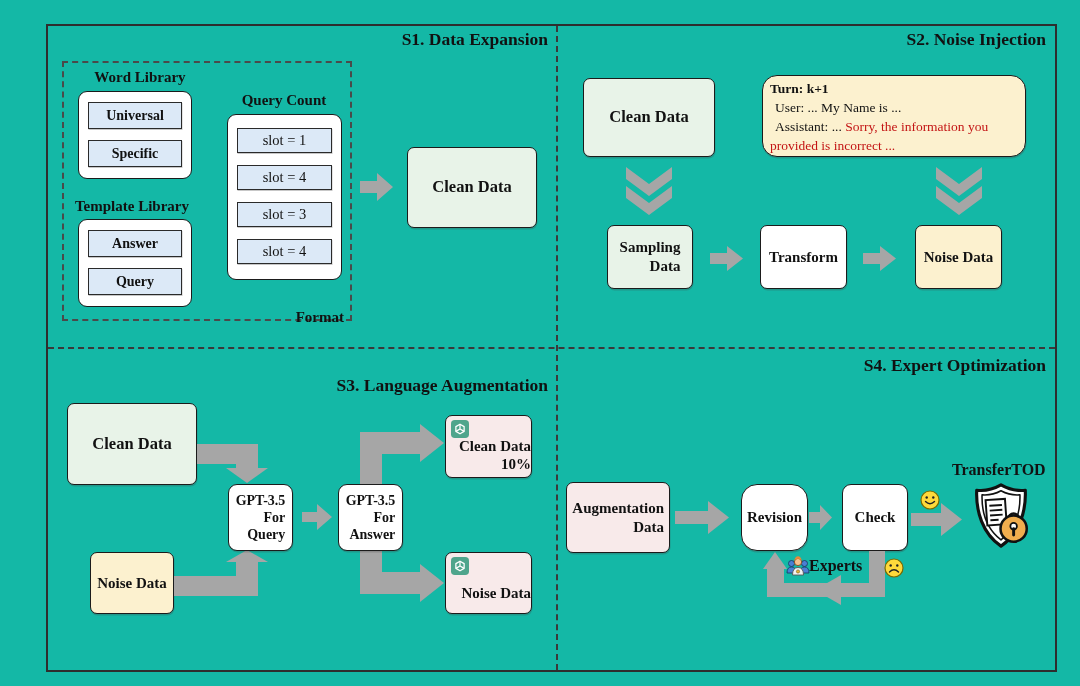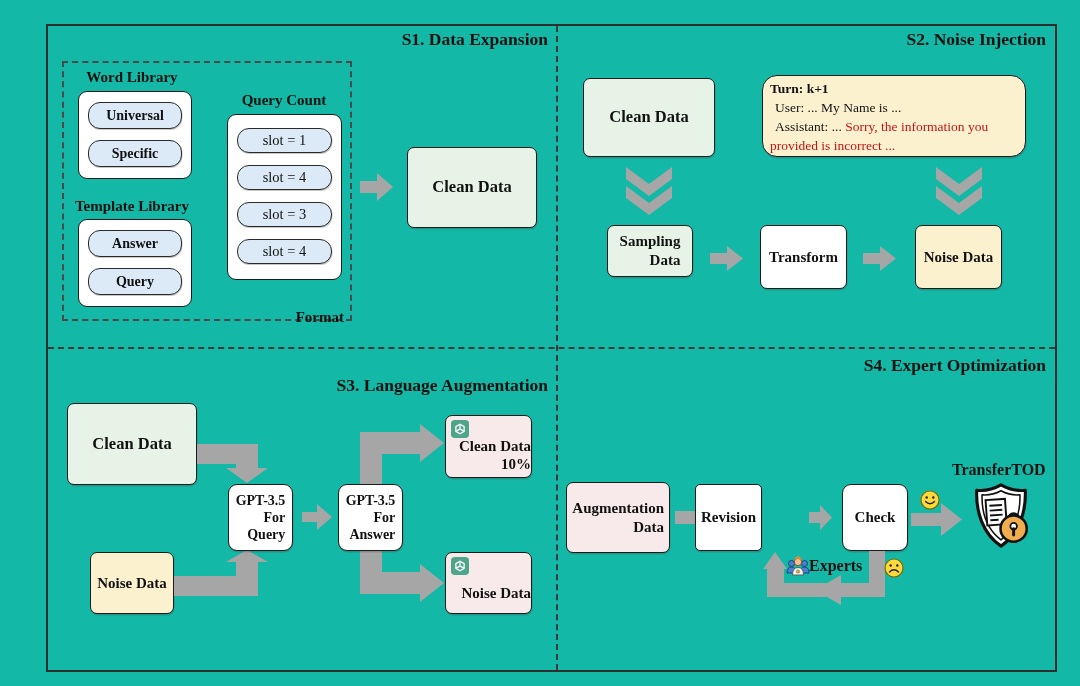--- a/index.html
+++ b/index.html
@@ -18,21 +18,21 @@
     line-height:1.25;box-shadow:0.5px 1.5px 0 rgba(70,70,70,.28);
   }
   .big{font-size:16.5px;}
   .green{background:var(--clean_green,#E8F3E8);}
   .yellow{background:var(--noise_yellow,#FCF1CF);}
   .pink{background:var(--augment_pink,#F8EAEA);}
   .white{background:#ffffff;}
   .container-box{background:#fff;border:1.6px solid #1b1b1b;border-radius:9px;box-shadow:none;}
   .blue-item{
     display:flex;align-items:center;justify-content:center;text-align:center;
-    background:var(--slot_blue,#DCE9F7);border:1.3px solid #2a2a2a;border-radius:12px;
+    background:var(--slot_blue,#DCE9F7);border:1.3px solid #2a2a2a;border-radius:0;
     font-weight:bold;font-size:14px;box-shadow:0.5px 1px 0 rgba(70,70,70,.3);
   }
   .slot-item{font-weight:normal;font-size:14.5px;}
   .mini-label{font-weight:bold;font-size:15px;text-align:center;white-space:nowrap;}
   .dashed-box{border:2px dashed #4a4a4a;}
   .dialog{
     background:var(--noise_yellow,#FCF1CF);border:1.6px solid #1b1b1b;border-radius:15px;
     font-size:13.5px;line-height:1.42;padding:3px 7px 3px 7px;
     box-shadow:0.5px 1.5px 0 rgba(70,70,70,.28);
   }
@@ -48,21 +48,21 @@
 <div id="stage">
 
   <div class="abs" id="frame" style="left:46px;top:24px;width:1011px;height:648px;"></div>
   <div class="abs divider-v" style="left:556px;top:26px;height:644px;"></div>
   <div class="abs divider-h" style="left:48px;top:347px;width:1007px;"></div>
 
   <div class="abs qtitle" style="left:300px;top:29px;width:248px;">S1. Data Expansion</div>
 
   <div class="abs dashed-box" style="left:62px;top:61px;width:290px;height:260px;"></div>
 
-  <div class="abs mini-label" style="left:72px;top:69px;width:120px;">Word Library</div>
+  <div class="abs mini-label" style="left:80px;top:69px;width:120px;">Word Library</div>
   <div class="abs container-box" style="left:78px;top:91px;width:114px;height:88px;"></div>
   <div class="abs blue-item" style="left:88px;top:102px;width:94px;height:27px;">Universal</div>
   <div class="abs blue-item" style="left:88px;top:140px;width:94px;height:27px;">Specific</div>
 
   <div class="abs mini-label" style="left:66px;top:198px;width:132px;">Template Library</div>
   <div class="abs container-box" style="left:78px;top:219px;width:114px;height:88px;"></div>
   <div class="abs blue-item" style="left:88px;top:230px;width:94px;height:27px;">Answer</div>
   <div class="abs blue-item" style="left:88px;top:268px;width:94px;height:27px;">Query</div>
 
   <div class="abs mini-label" style="left:232px;top:92px;width:104px;">Query Count</div>
@@ -92,21 +92,21 @@
 
   <svg class="abs" style="left:626px;top:167px;" width="46" height="48" viewBox="0 0 46 48">
     <polygon class="gray-fill" points="0,0 23,17 46,0 46,12 23,29 0,12"></polygon>
     <polygon class="gray-fill" points="0,19 23,36 46,19 46,31 23,48 0,31"></polygon>
   </svg>
   <svg class="abs" style="left:936px;top:167px;" width="46" height="48" viewBox="0 0 46 48">
     <polygon class="gray-fill" points="0,0 23,17 46,0 46,12 23,29 0,12"></polygon>
     <polygon class="gray-fill" points="0,19 23,36 46,19 46,31 23,48 0,31"></polygon>
   </svg>
 
-  <div class="abs box green" style="left:607px;top:225px;width:86px;height:52px;padding:0 14px;">Sampling Data</div>
+  <div class="abs box green" style="left:607px;top:225px;width:86px;height:64px;padding:0 14px;">Sampling Data</div>
   <svg class="abs" style="left:710px;top:246px;" width="34" height="25" viewBox="0 0 34 25">
     <polygon class="gray-fill" points="0,7 17,7 17,0 33,12.5 17,25 17,18 0,18"></polygon>
   </svg>
   <div class="abs box white" style="left:760px;top:225px;width:87px;height:64px;">Transform</div>
   <svg class="abs" style="left:863px;top:246px;" width="34" height="25" viewBox="0 0 34 25">
     <polygon class="gray-fill" points="0,7 17,7 17,0 33,12.5 17,25 17,18 0,18"></polygon>
   </svg>
   <div class="abs box yellow" style="left:915px;top:225px;width:87px;height:64px;">Noise Data</div>
 
   <div class="abs qtitle" style="left:260px;top:355px;width:288px;margin-top:20px;">S3. Language Augmentation</div>
@@ -179,21 +179,21 @@
     </svg>
     <div style="width:100%;">Noise Data</div>
   </div>
 
   <div class="abs qtitle" style="left:760px;top:355px;width:286px;">S4. Expert Optimization</div>
 
   <div class="abs box pink" style="left:566px;top:482px;width:104px;height:71px;padding:0 5px;">Augmentation Data</div>
   <svg class="abs" style="left:675px;top:501px;" width="55" height="33" viewBox="0 0 55 33">
     <polygon class="gray-fill" points="0,10 33,10 33,0 54,16.5 33,33 33,23 0,23"></polygon>
   </svg>
-  <div class="abs box white" style="left:695px;top:484px;width:67px;height:67px;border-radius:5px;">Revision</div>
+  <div class="abs box white" style="left:741px;top:484px;width:67px;height:67px;border-radius:16px;">Revision</div>
   <svg class="abs" style="left:809px;top:503px;" width="24" height="29" viewBox="0 0 24 29">
     <polygon class="gray-fill" points="0,9 11,9 11,2 23,14.5 11,27 11,20 0,20"></polygon>
   </svg>
   <div class="abs box white" style="left:842px;top:484px;width:66px;height:67px;border-radius:9px;">Check</div>
 
   <svg class="abs" style="left:920px;top:490px;" width="20" height="20" viewBox="0 0 20 20">
     <circle cx="10" cy="10" r="9" fill="#FFD93B" stroke="#7a6a00" stroke-width="1.2"></circle>
     <circle cx="6.7" cy="7.5" r="1.2" fill="#222"></circle>
       <circle cx="13.3" cy="7.5" r="1.2" fill="#222"></circle>
     <path d="M5.5 11.5 Q10 16 14.5 11.5" fill="none" stroke="#222" stroke-width="1.4" stroke-linecap="round"></path>

